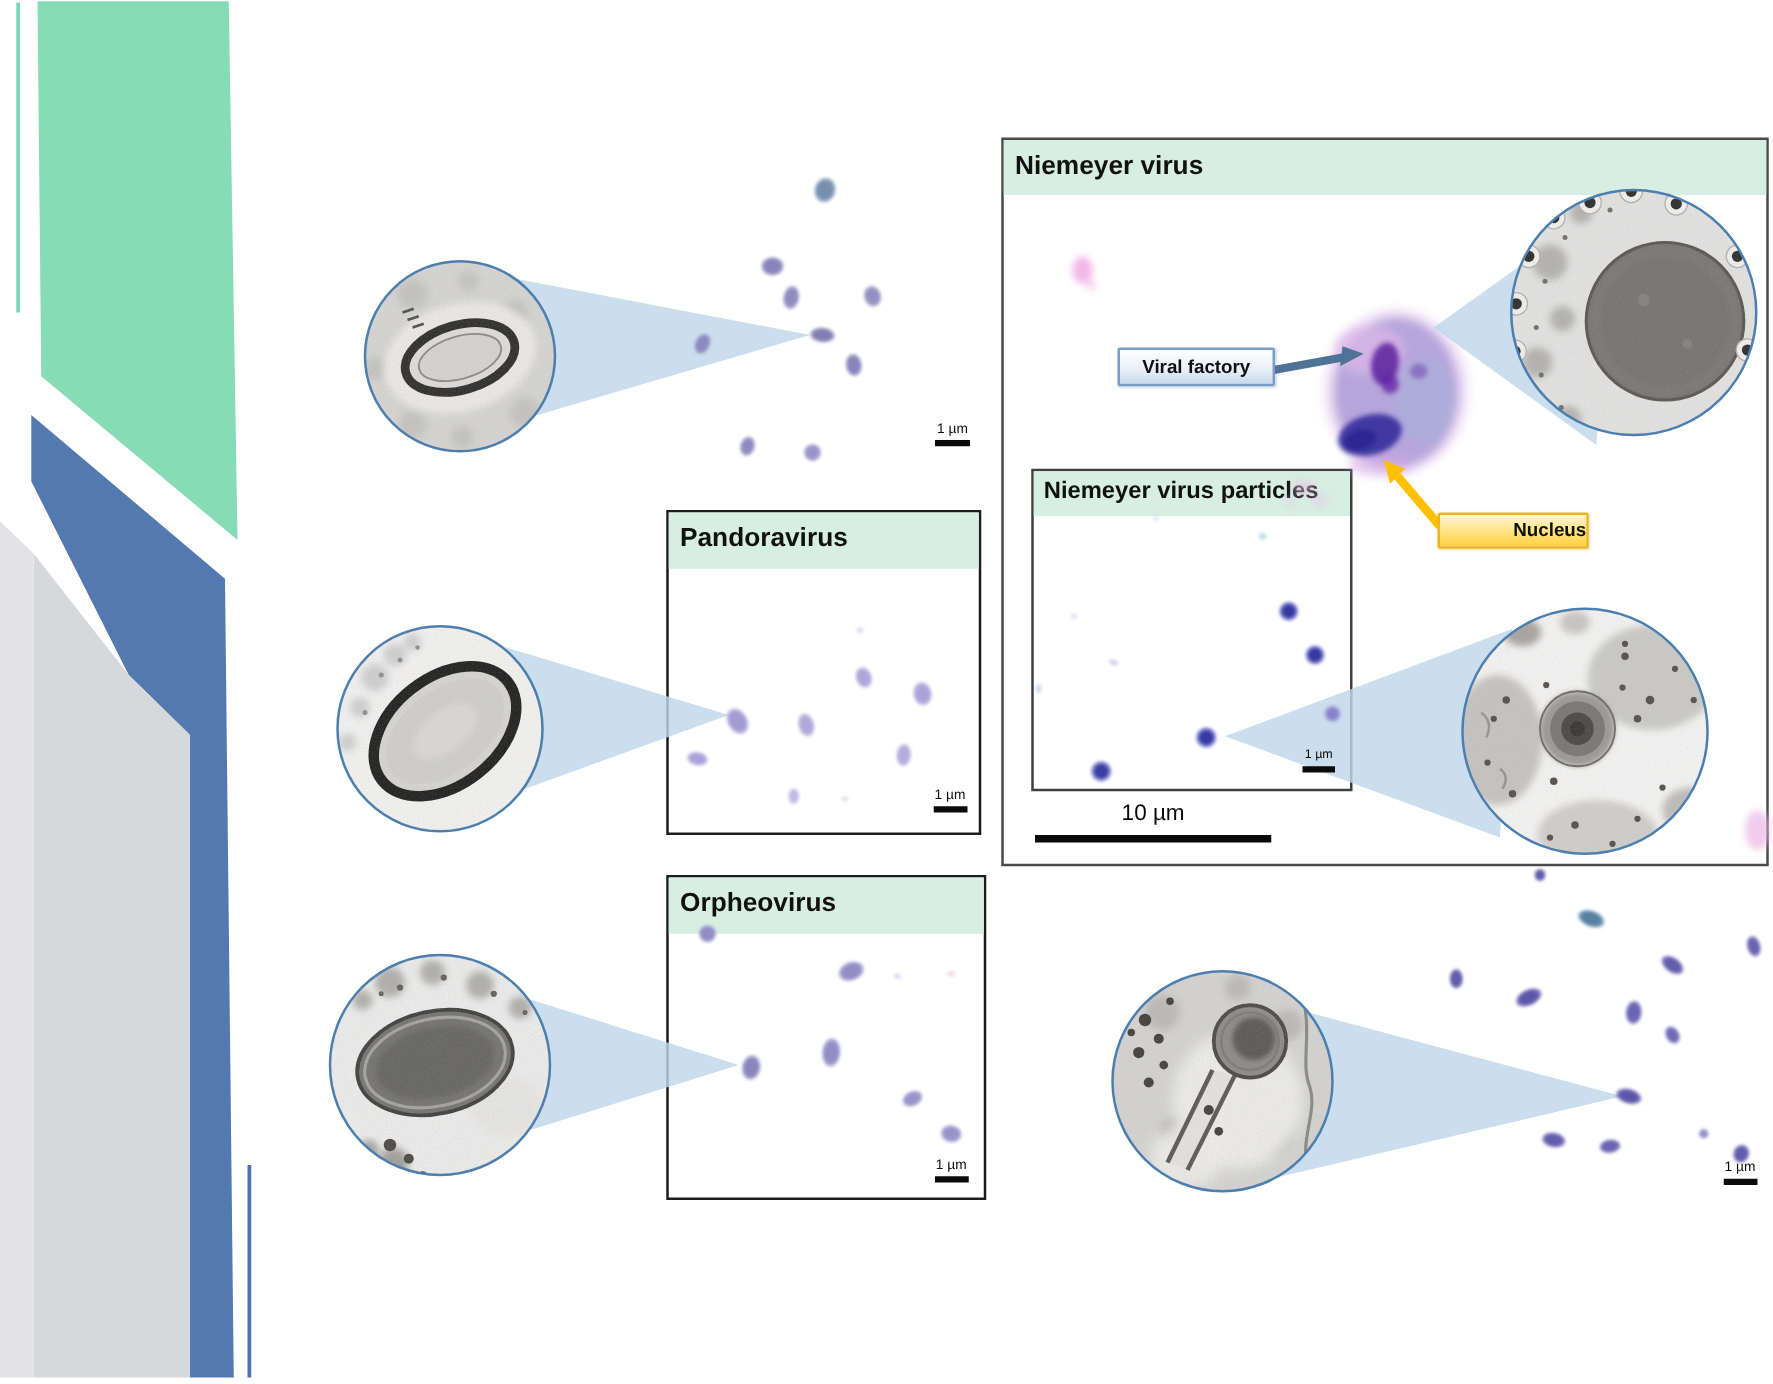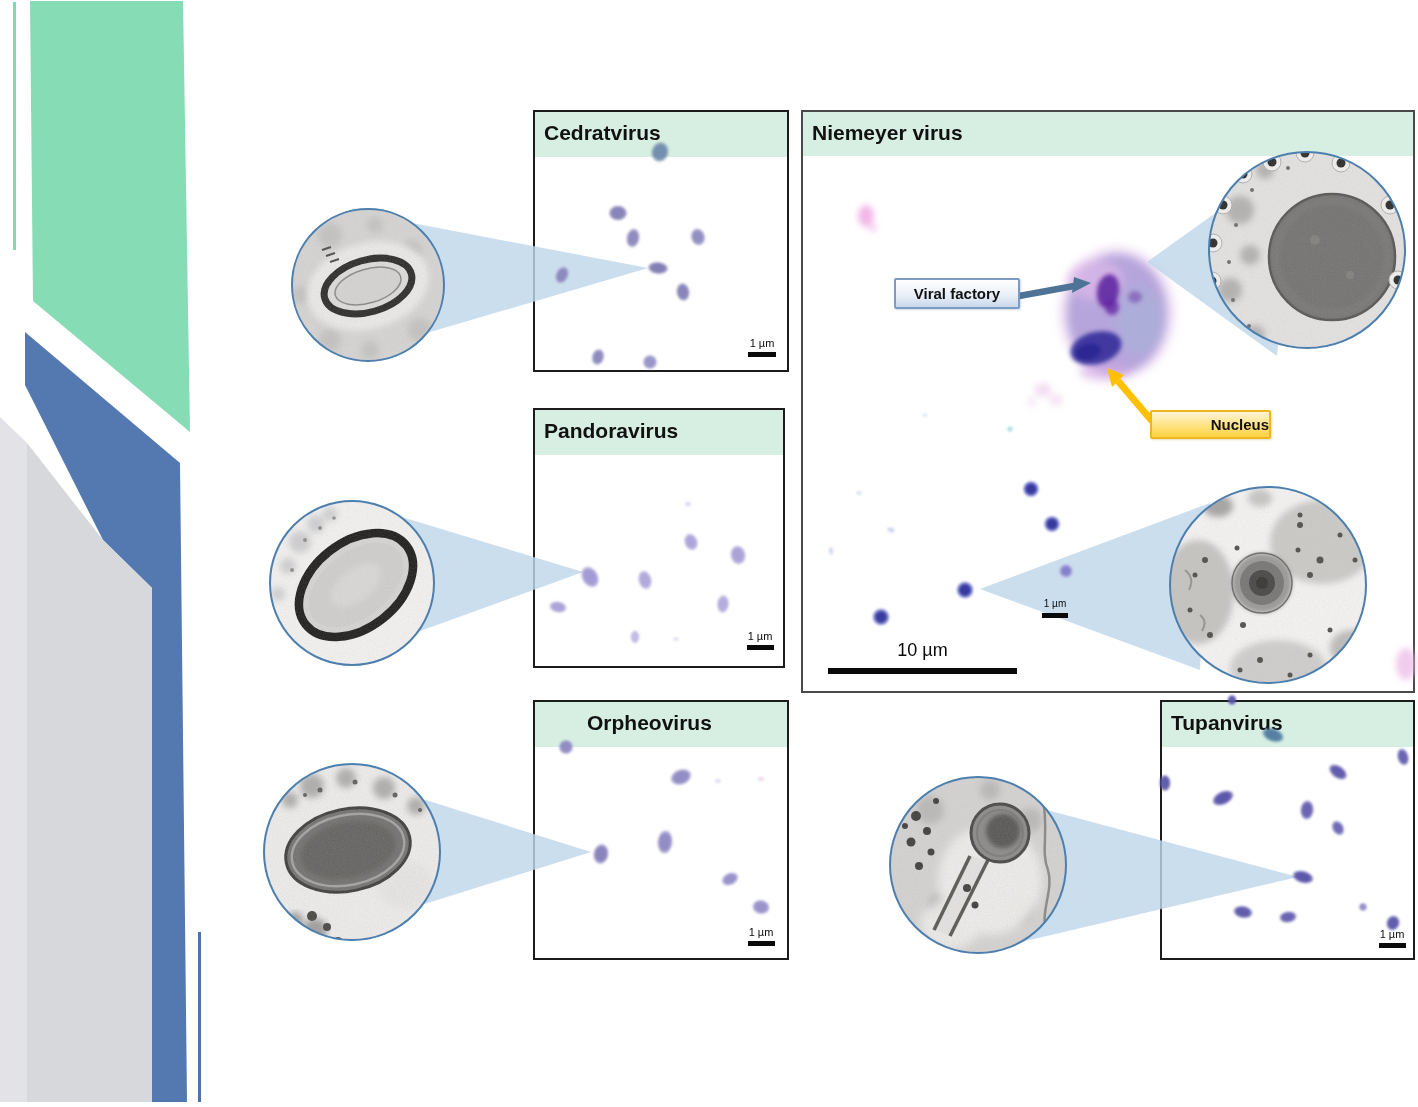--- a/index.html
+++ b/index.html
@@ -39,50 +39,45 @@
 
   <svg class="layer deco" width="1418" height="1107">
     <rect x="13" y="2" width="3" height="248" fill="#7fd8b0"></rect>
     <polygon points="30,1 183,1 190,432 33,301" fill="#85dcb5"></polygon>
     <polygon points="25,332 180,463 187,1102 152,1102 152,588 103,540 25,385" fill="#5478b0"></polygon>
     <polygon points="27,443 103,540 152,588 152,1102 27,1102" fill="#d6d8dc"></polygon>
     <polygon points="0,417 27,443 27,1102 0,1102" fill="#e3e3e7"></polygon>
     <rect x="198" y="932" width="3" height="170" fill="#4d72ae"></rect>
   </svg>
 
-  <div class="panel" style="left:533px;top:110px;width:256px;height:262px;">
-    <div class="panel-header" style="height:45px;">
-      <div class="panel-title">Cedratvirus</div>
-    </div>
-  </div>
 
   <div class="panel" style="left:533px;top:408px;width:252px;height:260px;">
     <div class="panel-header" style="height:45px;">
       <div class="panel-title">Pandoravirus</div>
     </div>
   </div>
 
   <div class="panel" style="left:533px;top:700px;width:256px;height:260px;">
-    <div class="panel-header" style="height:45px;padding-left:43px;">
+    <div class="panel-header" style="height:45px;">
       <div class="panel-title">Orpheovirus</div>
     </div>
   </div>
 
   <div class="panel thin" style="left:801px;top:110px;width:614px;height:583px;">
     <div class="panel-header" style="height:44px;">
       <div class="panel-title" style="">Niemeyer virus</div>
     </div>
   </div>
 
-
-  <div class="panel" style="left:1160px;top:700px;width:255px;height:260px;">
-    <div class="panel-header" style="height:45px;">
-      <div class="panel-title">Tupanvirus</div>
+  <div class="panel thin" style="left:825px;top:375px;width:257px;height:258px;border-color:#3f3f3f;">
+    <div class="panel-header" style="height:36px;">
+      <div class="panel-title small">Niemeyer virus particles</div>
     </div>
   </div>
+
 
   <svg class="layer mid" width="1418" height="1107">
     <defs>
       <filter id="mb2">
           <feGaussianBlur stdDeviation="2"></feGaussianBlur>
         </filter>
       <filter id="mb3">
           <feGaussianBlur stdDeviation="3"></feGaussianBlur>
         </filter>
       <filter id="mb4">

